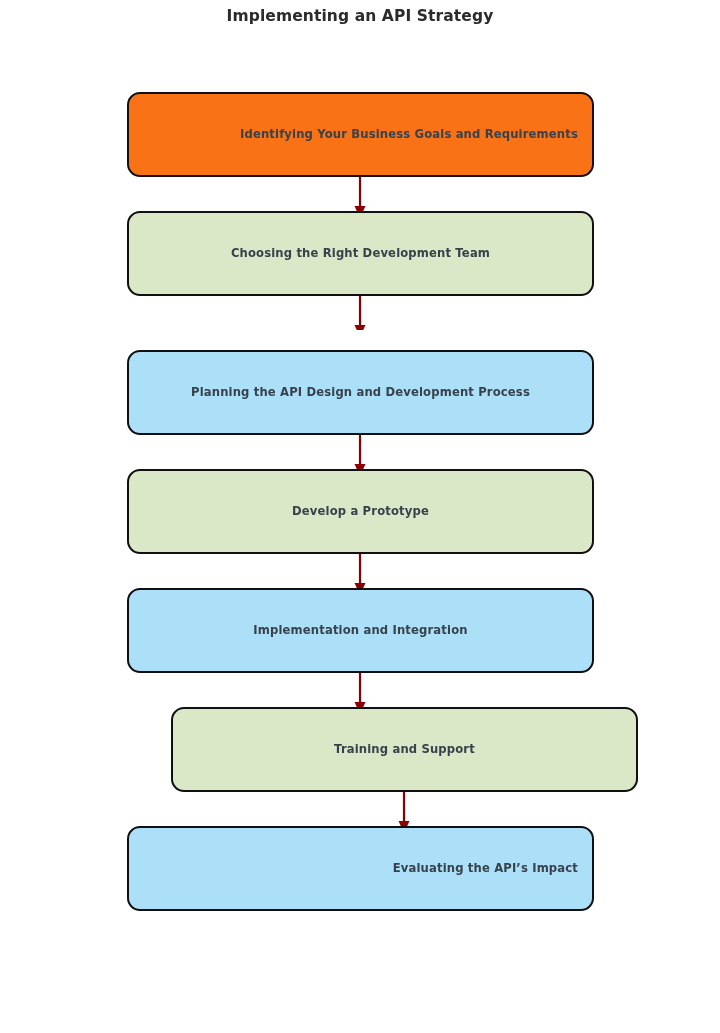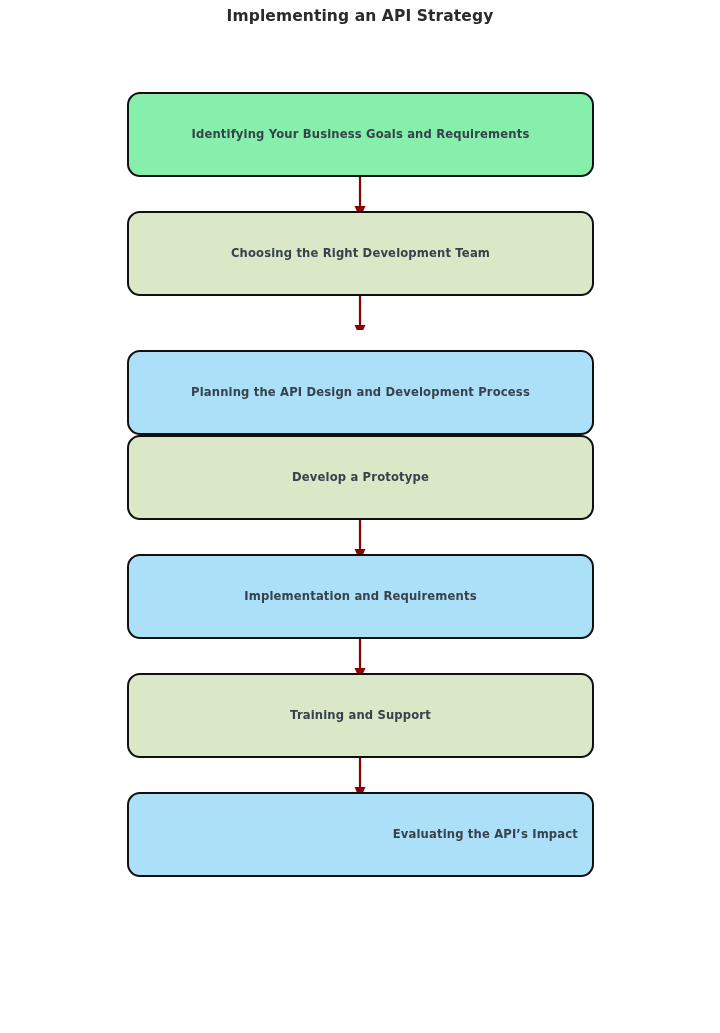--- a/index.html
+++ b/index.html
@@ -75,42 +75,42 @@
   }
   .connector svg { display: block; }
 </style>
 </head>
 <body>
 
 <div id="chart-title">Implementing an API Strategy</div>
 
 <div id="flow">
     <div class="node-wrap" style="margin-bottom: 34px;">
-      <div class="node fill-green" style="background: #86efac;">
+      <div class="node fill-green" style="background: #f97316; justify-content: flex-end;">
         <div class="node-label">Identifying Your Business Goals and Requirements</div>
       </div>
       <div class="connector" style="top: 85px;">
         <svg width="467" height="34" viewBox="0 0 467 34">
           <line x1="233" y1="0" x2="233" y2="38" stroke="#8b0000" stroke-width="2.2"></line>
           <polygon points="233,41 227.5,29 238.5,29" fill="#8b0000"></polygon>
         </svg>
       </div>
     </div>
     <div class="node-wrap" style="margin-bottom: 54px;">
       <div class="node fill-green" style="background: rgb(219, 232, 199);">
         <div class="node-label">Choosing the Right Development Team</div>
       </div>
       <div class="connector" style="top: 85px;">
         <svg width="467" height="34" viewBox="0 0 467 34">
           <line x1="233" y1="0" x2="233" y2="38" stroke="#8b0000" stroke-width="2.2"></line>
           <polygon points="233,41 227.5,29 238.5,29" fill="#8b0000"></polygon>
         </svg>
       </div>
     </div>
-    <div class="node-wrap" style="">
+    <div class="node-wrap" style="margin-bottom: 34px;">
       <div class="node fill-blue" style="background: rgb(172, 224, 249);">
         <div class="node-label">Planning the API Design and Development Process</div>
       </div>
       <div class="connector" style="top: 85px;">
         <svg width="467" height="34" viewBox="0 0 467 34">
           <line x1="233" y1="0" x2="233" y2="38" stroke="#8b0000" stroke-width="2.2"></line>
           <polygon points="233,41 227.5,29 238.5,29" fill="#8b0000"></polygon>
         </svg>
       </div>
     </div>
@@ -120,30 +120,30 @@
       </div>
       <div class="connector" style="top: 85px;">
         <svg width="467" height="34" viewBox="0 0 467 34">
           <line x1="233" y1="0" x2="233" y2="38" stroke="#8b0000" stroke-width="2.2"></line>
           <polygon points="233,41 227.5,29 238.5,29" fill="#8b0000"></polygon>
         </svg>
       </div>
     </div>
     <div class="node-wrap" style="margin-bottom: 34px;">
       <div class="node fill-blue" style="background: rgb(172, 224, 249);">
-        <div class="node-label">Implementation and Requirements</div>
+        <div class="node-label">Implementation and Integration</div>
       </div>
       <div class="connector" style="top: 85px;">
         <svg width="467" height="34" viewBox="0 0 467 34">
           <line x1="233" y1="0" x2="233" y2="38" stroke="#8b0000" stroke-width="2.2"></line>
           <polygon points="233,41 227.5,29 238.5,29" fill="#8b0000"></polygon>
         </svg>
       </div>
     </div>
-    <div class="node-wrap" style="margin-bottom: 34px;">
+    <div class="node-wrap" style="margin-bottom: 34px; margin-left: 44px;">
       <div class="node fill-green" style="background: rgb(219, 232, 199);">
         <div class="node-label">Training and Support</div>
       </div>
       <div class="connector" style="top: 85px;">
         <svg width="467" height="34" viewBox="0 0 467 34">
           <line x1="233" y1="0" x2="233" y2="38" stroke="#8b0000" stroke-width="2.2"></line>
           <polygon points="233,41 227.5,29 238.5,29" fill="#8b0000"></polygon>
         </svg>
       </div>
     </div>

